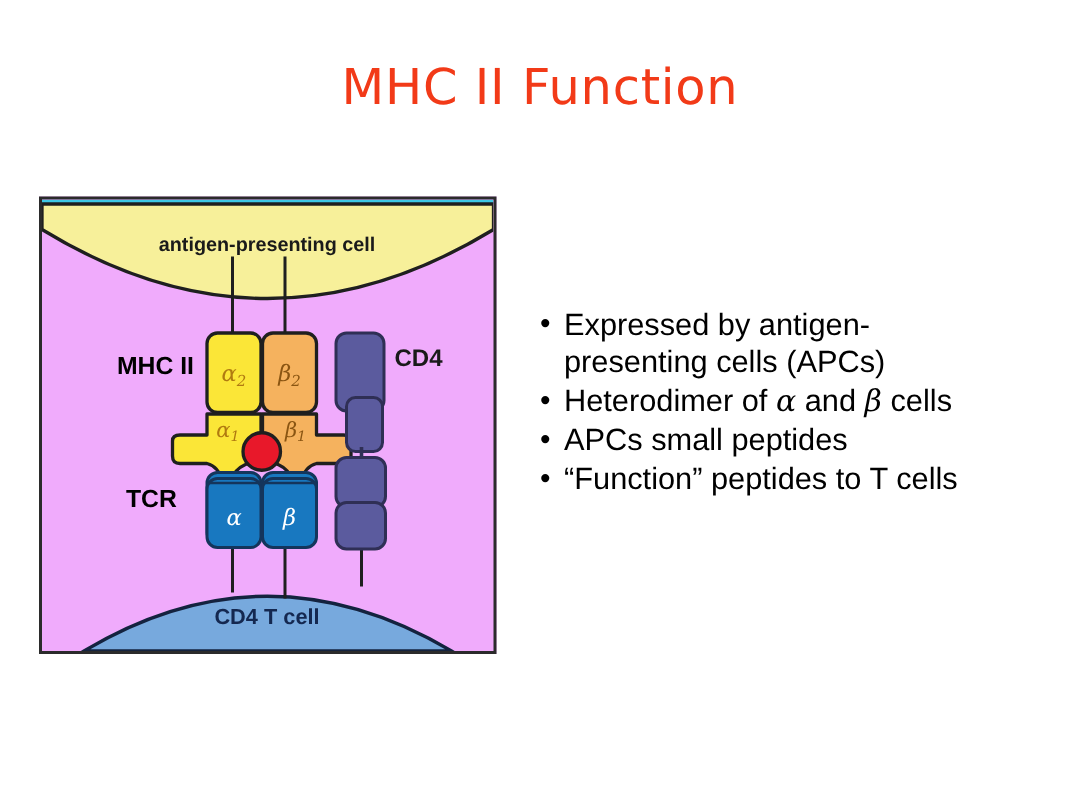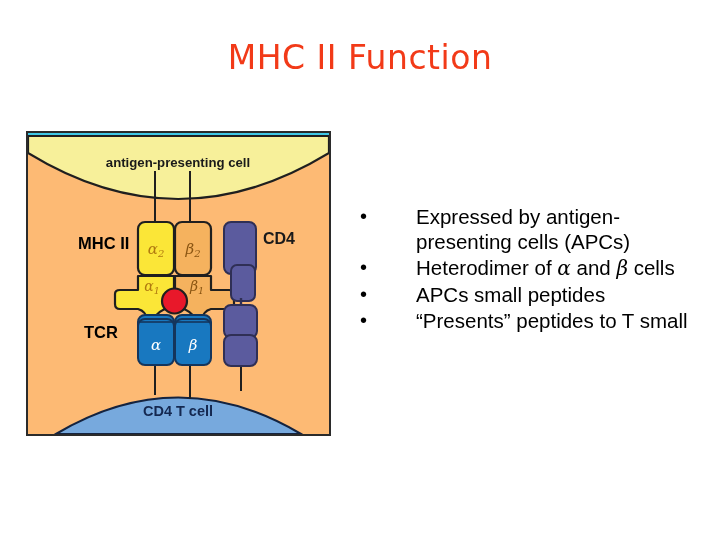--- a/index.html
+++ b/index.html
@@ -32,21 +32,21 @@
 
   
   #figure-frame {
     position: absolute;
     left: 26px;
     top: 131px;
     width: 305px;
     height: 305px;
     box-sizing: border-box;
     border: 2px solid #2b2b2b;
-    background: #fdba74;
+    background: #f0abfc;
     overflow: hidden;
   }
   #figure-svg {
     position: absolute;
     left: 0;
     top: 0;
     display: block;
   }
 
   
@@ -67,21 +67,20 @@
   .bullet-dot {
     flex: 0 0 auto;
     width: 16px;
     font-size: 20px;
     line-height: 25px;
     color: #000;
   }
   .bullet-text {
     flex: 1 1 auto;
     white-space: pre-wrap;
-    margin-left: 40px;
   }
   .gk { font-family: "DejaVu Serif", serif; font-style: italic; font-size: 20px; }
 </style>
 </head>
 <body>
 
 <div id="slide-title">MHC II Function</div>
 
 <div id="figure-frame">
   <svg id="figure-svg" width="301" height="301" viewBox="0 0 301 301">
@@ -174,16 +173,16 @@
     <span class="bullet-text"><span>Heterodimer of </span><span class="gk">α</span><span> and </span><span class="gk">β</span><span> cells</span></span>
   </div>
 
   <div class="bullet-row">
     <span class="bullet-dot">•</span>
     <span class="bullet-text">APCs small peptides</span>
   </div>
 
   <div class="bullet-row">
     <span class="bullet-dot">•</span>
-    <span class="bullet-text">“Presents” peptides to T small</span>
+    <span class="bullet-text">“Function” peptides to T cells</span>
   </div>
 
 </div>
 
 </body></html>

